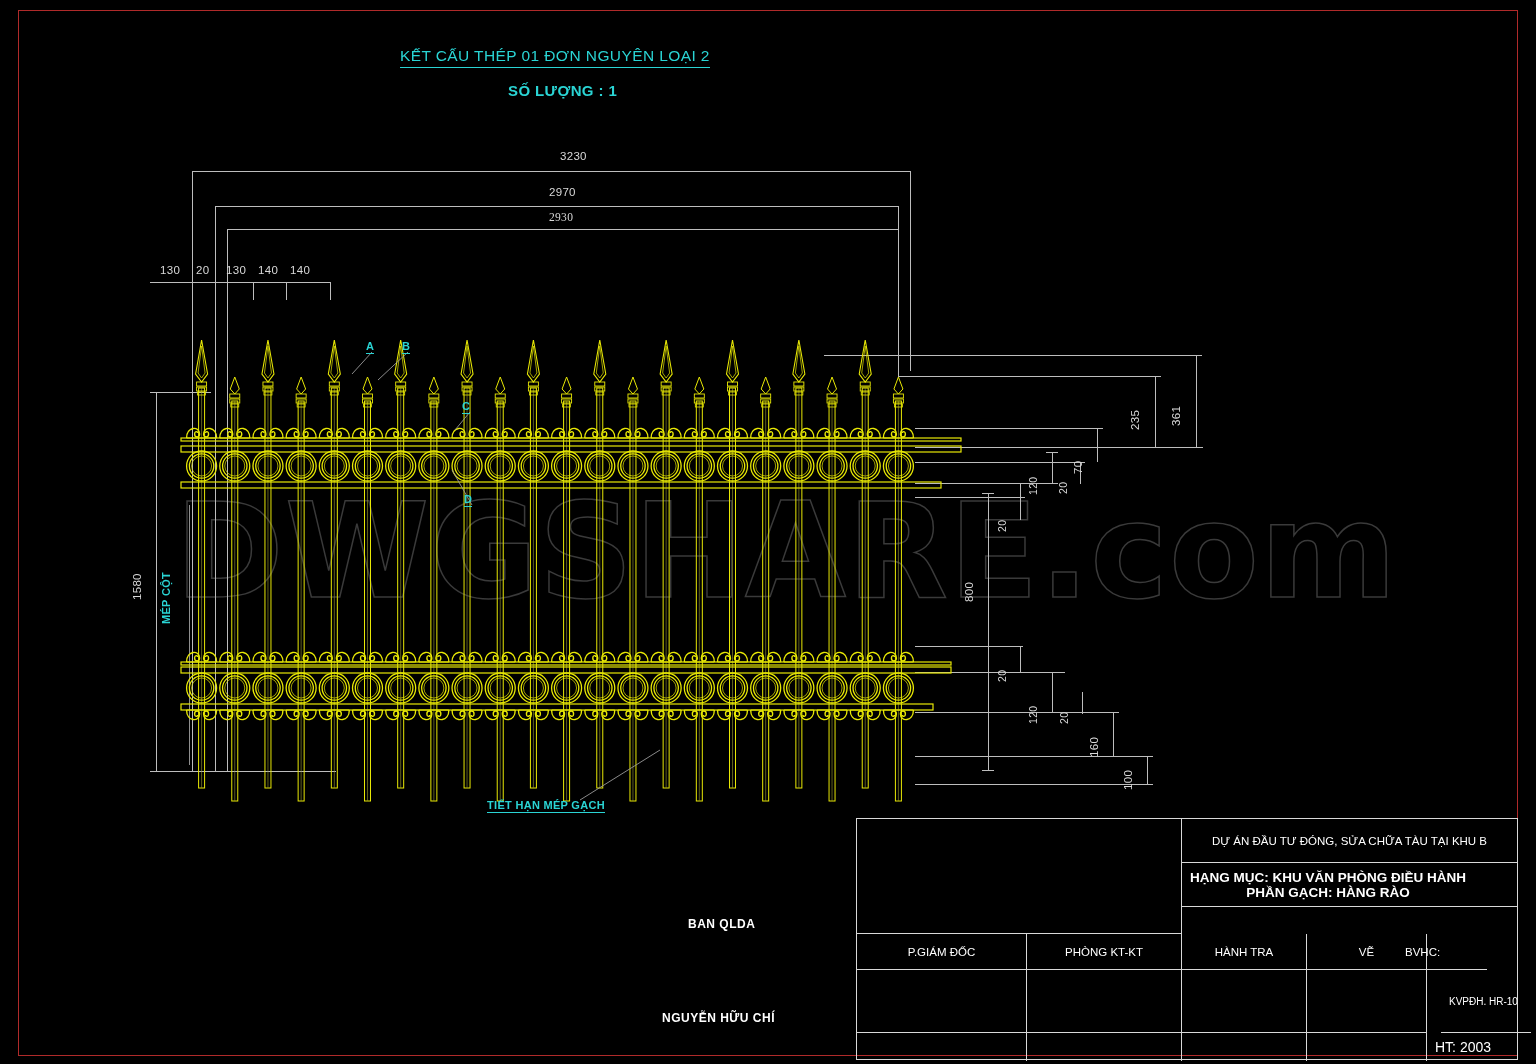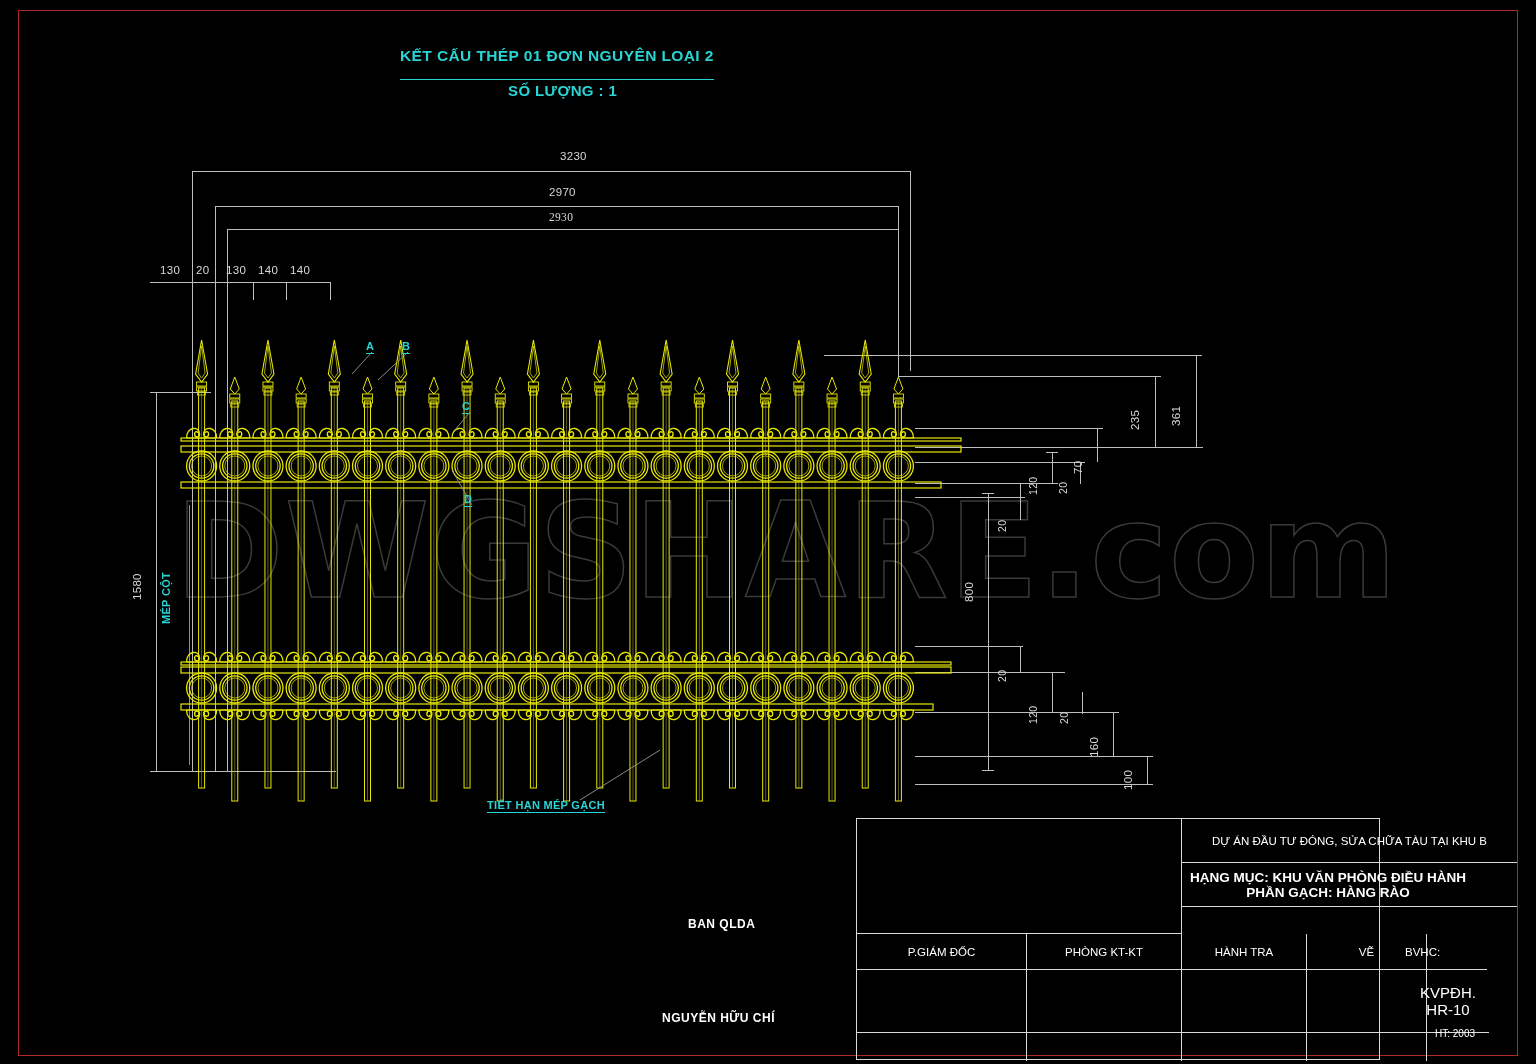--- a/index.html
+++ b/index.html
@@ -37,25 +37,25 @@
     white-space: nowrap;
     line-height: 130px;
     font-family: "DejaVu Sans", sans-serif;
     z-index: 1;
   }
   
   .title-main {
     position: absolute;
     left: 400px; top: 47px;
     font-size: 15.5px;
-    font-weight: bold;
+    font-weight: normal;
     color: #2ad4d4;
     letter-spacing: 0.4px;
     border-bottom: 1.3px solid #2ad4d4;
-    padding-bottom: 14px;
+    padding-bottom: 2px;
     white-space: nowrap;
   }
   .title-sub {
     position: absolute;
     left: 508px; top: 82px;
     font-size: 15px;
     font-weight: bold;
     color: #2ad4d4;
     letter-spacing: 0.4px;
     white-space: nowrap;
@@ -95,21 +95,21 @@
     letter-spacing: 0.3px;
   }
   .tag.underline { border-bottom: 1px solid #2ad4d4; padding-bottom:1px; }
   .tag.vert { transform-origin: left bottom; transform: rotate(-90deg); }
   
   #fence { position: absolute; left: 0; top: 0; z-index: 3; }
   
   .tblock {
     position: absolute;
     left: 856px; top: 818px;
-    width: 524px; height: 242px;
+    width: 662px; height: 242px;
     border: 1.4px solid #d9d9d9;
     z-index: 5;
   }
   .tb-cell {
     position: absolute;
     border-right: 1.3px solid #d9d9d9;
     border-bottom: 1.3px solid #d9d9d9;
     color: #ffffff;
     display: flex;
     align-items: center;
@@ -456,22 +456,22 @@
     <div class="tb-cell" style="left:0; top:115px; width:170px; height:36px;">P.GIÁM ĐỐC</div>
     <div class="tb-cell" style="left:170px; top:115px; width:155px; height:36px;">PHÒNG KT-KT</div>
     <div class="tb-cell" style="left:325px; top:115px; width:125px; height:36px;">HÀNH TRA</div>
     <div class="tb-cell" style="left:450px; top:115px; width:120px; height:36px;">VẼ</div>
     <div class="tb-cell tb-nb-r tb-left" style="left:540px; top:115px; width:90px; height:36px;">BVHC:</div>
 
     <div class="tb-cell" style="left:0; top:151px; width:170px; height:63px;"></div>
     <div class="tb-cell" style="left:170px; top:151px; width:155px; height:63px;"></div>
     <div class="tb-cell" style="left:325px; top:151px; width:125px; height:63px;"></div>
     <div class="tb-cell" style="left:450px; top:151px; width:120px; height:63px;"></div>
-    <div class="tb-cell tb-nb-r tb-left" style="left:542px; top:151px; width:90px; height:63px; font-size:15px;">KVPĐH. HR-10</div>
+    <div class="tb-cell tb-nb-r tb-left" style="left:584px; top:151px; width:90px; height:63px; font-size:10px;">KVPĐH. HR-10</div>
 
     <div class="tb-cell tb-nb-b" style="left:0; top:214px; width:170px; height:28px;"></div>
     <div class="tb-cell tb-nb-b" style="left:170px; top:214px; width:155px; height:28px;"></div>
     <div class="tb-cell tb-nb-b" style="left:325px; top:214px; width:125px; height:28px;"></div>
     <div class="tb-cell tb-nb-b" style="left:450px; top:214px; width:120px; height:28px;"></div>
-    <div class="tb-cell tb-nb-b tb-nb-r tb-left" style="left:570px; top:200px; width:90px; height:28px; font-size:10px;">HT: 2003</div>
+    <div class="tb-cell tb-nb-b tb-nb-r tb-left" style="left:570px; top:214px; width:90px; height:28px; font-size:14px;">HT: 2003</div>
   </div>
 
 </div>
 
 </body></html>

